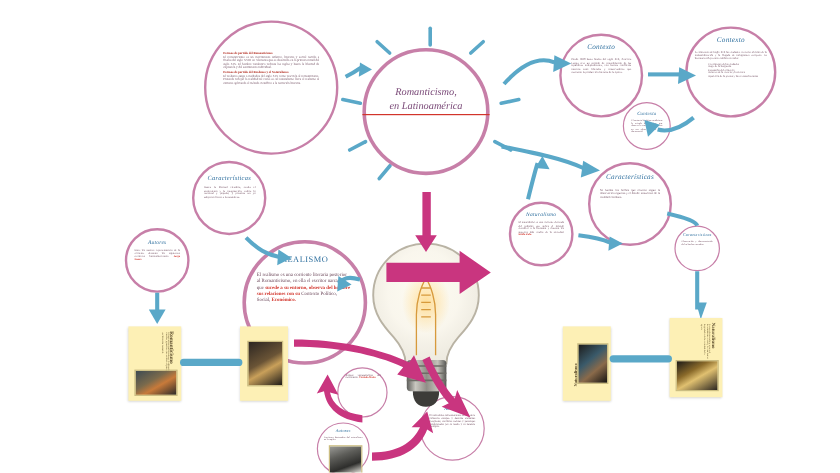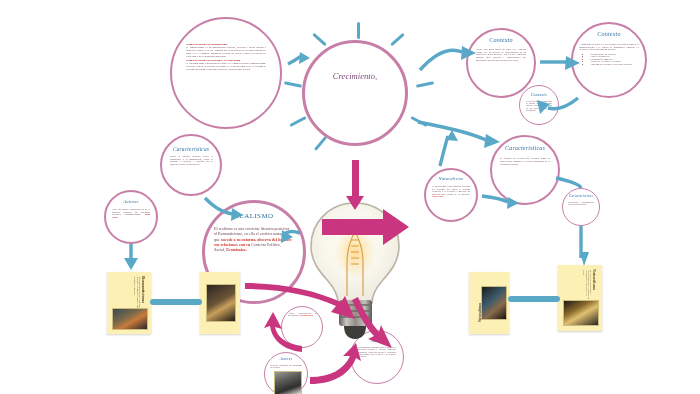--- a/index.html
+++ b/index.html
@@ -66,21 +66,22 @@
   <div class="ray" style="left:311px;top:38px;width:17px;height:3px;transform:rotate(42deg);"></div>
   <div class="ray" style="left:389px;top:38px;width:17px;height:3px;transform:rotate(-42deg);"></div>
   <div class="ray" style="left:284px;top:83px;width:18px;height:3px;transform:rotate(12deg);"></div>
   <div class="ray" style="left:416px;top:83px;width:18px;height:3px;transform:rotate(-12deg);"></div>
   <div class="ray" style="left:289px;top:120px;width:18px;height:3px;transform:rotate(-28deg);"></div>
   <div class="ray" style="left:410px;top:120px;width:18px;height:3px;transform:rotate(28deg);"></div>
   <div class="ray" style="left:312px;top:142px;width:17px;height:3px;transform:rotate(-50deg);"></div>
 
   <div class="bubble thick" style="left:302px;top:40px;width:106px;height:106px;"></div>
   <div id="central-title" style="left:302px;top:70px;width:106px;">
-    <div>Crecimiento,</div>
+    <div>Romanticismo,</div>
+    <div class="u">en Latinoamérica</div>
   </div>
 
   <div class="bubble" style="left:170px;top:17px;width:112px;height:112px;"></div>
   <div class="bub-body" style="left:186px;top:44px;width:80px;font-size:2.6px;">
     <div class="hlb">Formas de partida del Romanticismo</div>
     <div>El romanticismo es un movimiento artístico, literario y social nacido a finales del siglo XVIII en Alemania que se desarrolla en la primera mitad del siglo XIX. El hombre romántico rechaza las reglas y busca la libertad de expresión y del sentimiento individual.</div>
     <div class="hlb" style="margin-top:2px;">Formas de partida del Realismo y el Naturalismo</div>
     <div>El realismo surge a mediados del siglo XIX como reacción al romanticismo. Pretende reflejar la realidad tal como es. El naturalismo lleva el realismo al extremo aplicando el método científico a la narración literaria.</div>
   </div>
 

